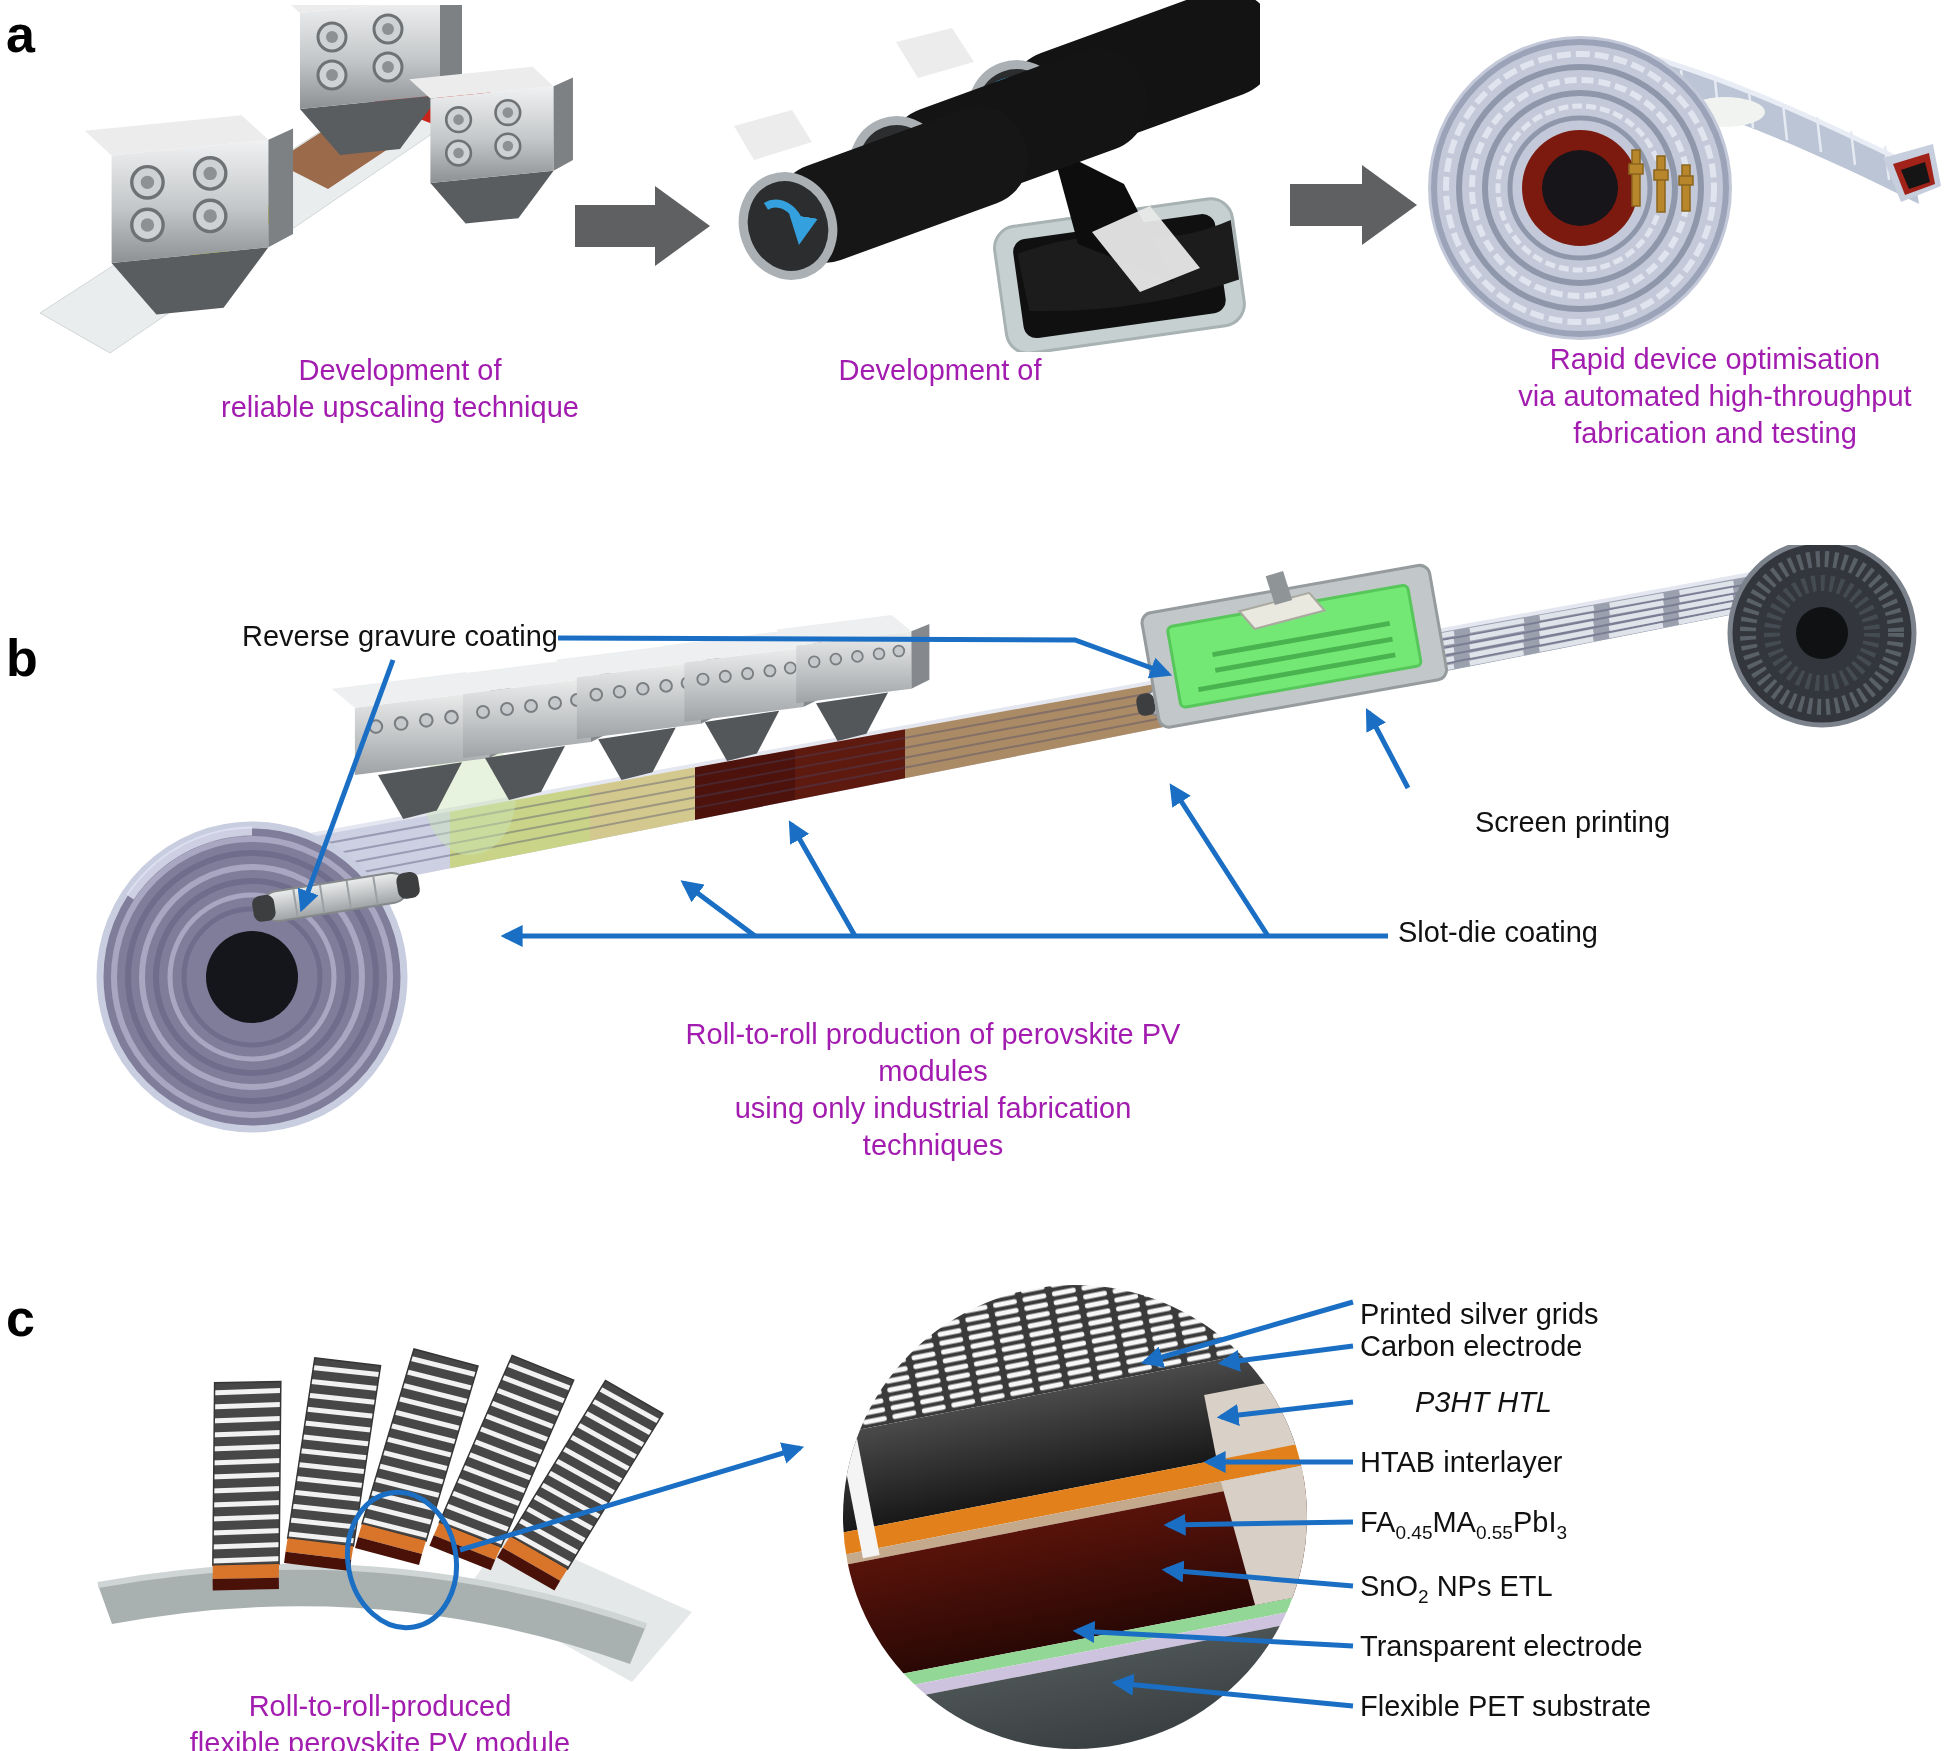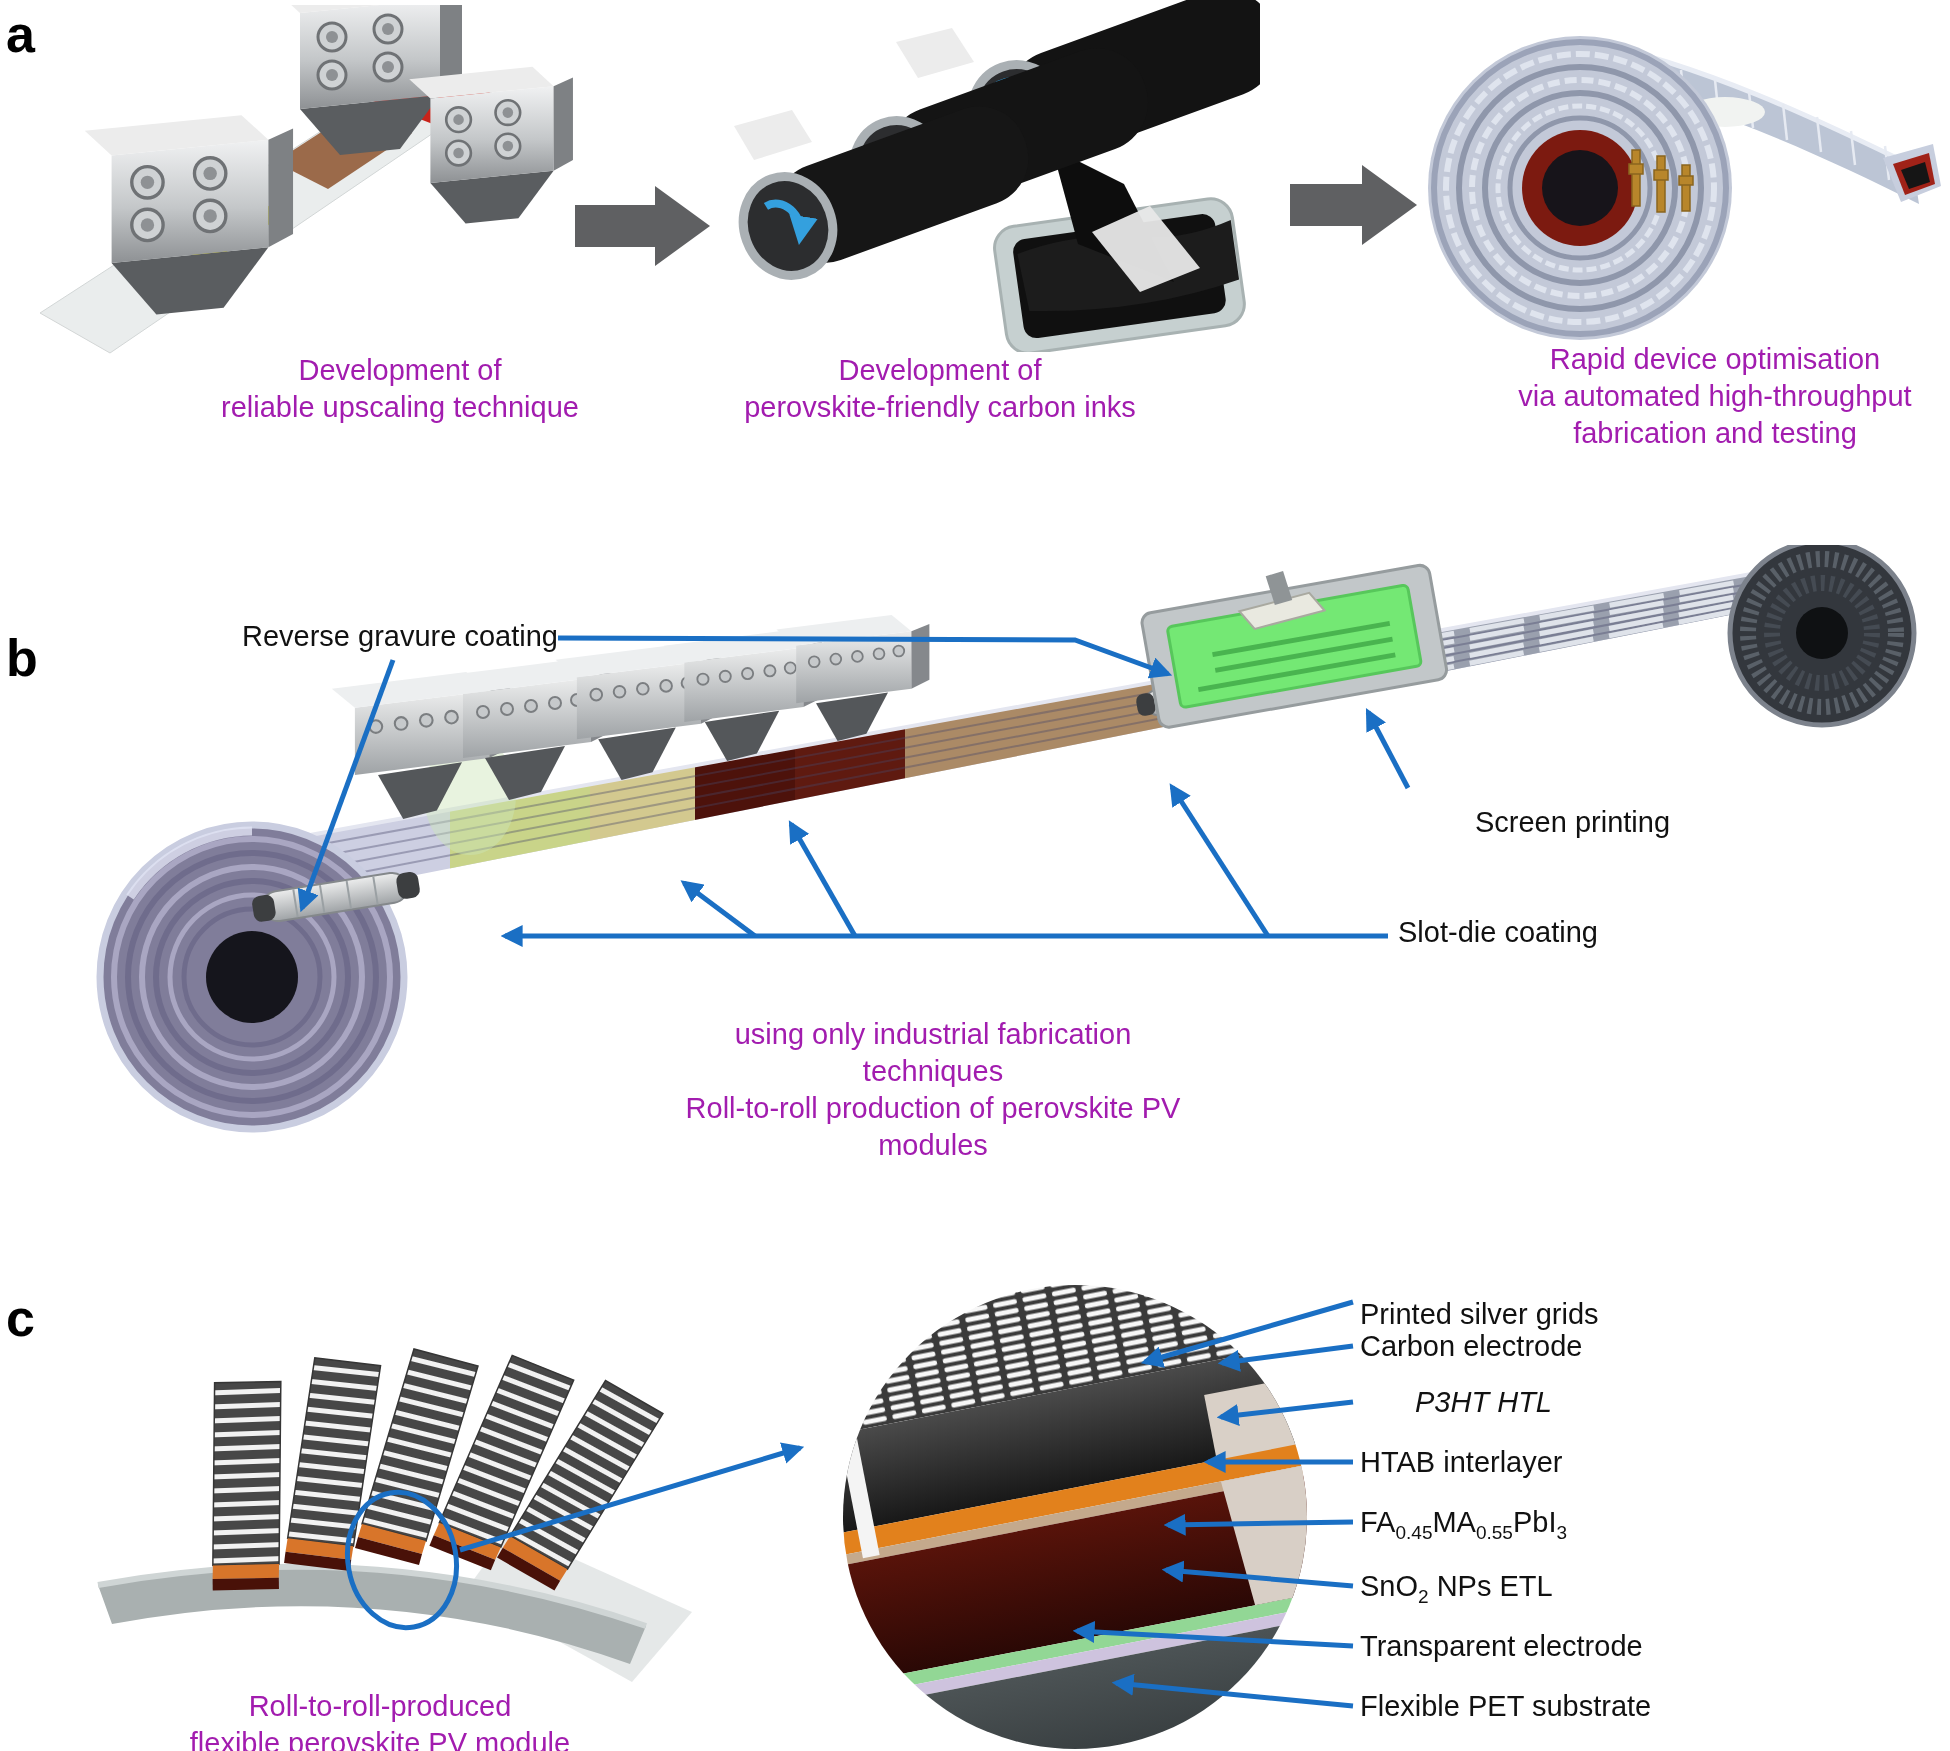--- a/index.html
+++ b/index.html
@@ -367,35 +367,34 @@
   <div class="panel-letter" style="left:6px;top:8px;">a</div>
   <div class="panel-letter" style="left:6px;top:632px;">b</div>
   <div class="panel-letter" style="left:6px;top:1292px;">c</div>
 
   <div class="cap" style="left:150px;top:352px;width:500px;">
     <span>Development of</span>
     <span>reliable upscaling technique</span>
   </div>
   <div class="cap" style="left:690px;top:352px;width:500px;">
     <span>Development of</span>
-    <span>perovskite-friendly carbon inks</span>
   </div>
   <div class="cap" style="left:1465px;top:341px;width:500px;">
     <span>Rapid device optimisation</span>
     <span>via automated high-throughput</span>
     <span>fabrication and testing</span>
   </div>
 
   <div class="lbl" style="left:242px;top:620px;">Reverse gravure coating</div>
   <div class="lbl center" style="left:1470px;top:806px;width:205px;">Screen printing</div>
   <div class="lbl" style="left:1398px;top:916px;">Slot-die coating</div>
 
   <div class="cap" style="left:683px;top:1016px;width:500px;">
+    <span>Roll-to-roll production of perovskite PV modules</span>
     <span>using only industrial fabrication techniques</span>
-    <span>Roll-to-roll production of perovskite PV modules</span>
   </div>
 
   <div class="cap" style="left:130px;top:1688px;width:500px;">
     <span>Roll-to-roll-produced</span>
     <span>flexible perovskite PV module</span>
   </div>
 
   <div class="lbl" style="left:1360px;top:1286px;margin-top:12px;">Printed silver grids</div>
   <div class="lbl" style="left:1360px;top:1330px;">Carbon electrode</div>
   <div class="lbl" style="left:1415px;top:1386px;font-style:italic;">P3HT HTL</div>

